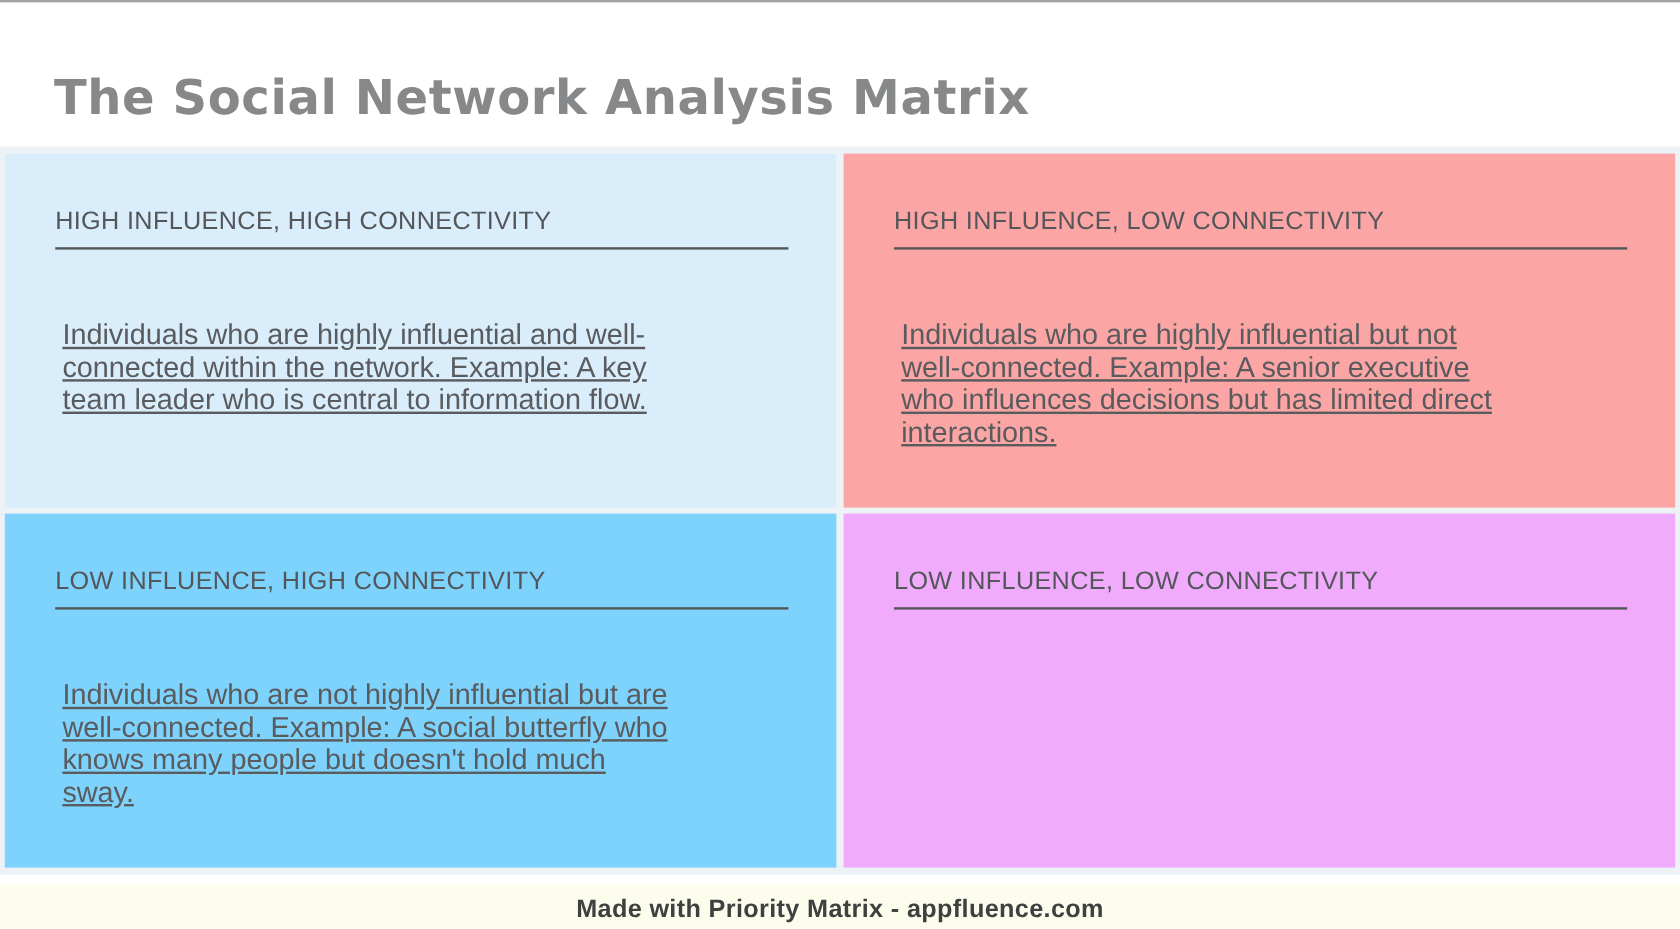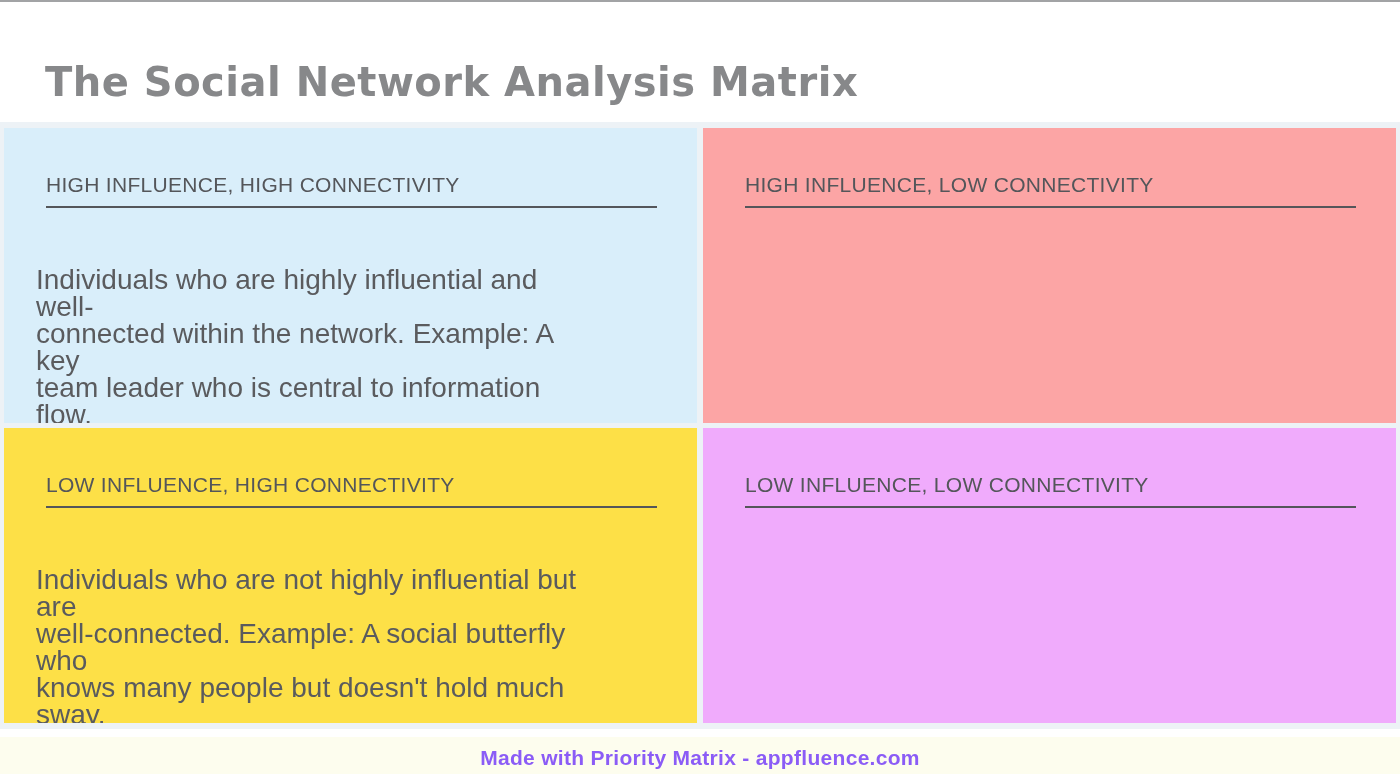--- a/index.html
+++ b/index.html
@@ -54,38 +54,39 @@
   }
   .q-header {
     margin: 45px 40px 0 42px;
     padding-bottom: 9px;
     border-bottom: 2px solid #54565a;
     font-size: 21px;
     letter-spacing: 0.3px;
     color: #54565a;
   }
   .q-desc {
-    margin: 58px 40px 0 32px;
+    margin: 58px 40px 0 48px;
     max-width: 560px;
-    font-size: 28px;
+    font-size: 24px;
     line-height: 27px;
     color: #5a5b5e;
     white-space: pre-line;
+    text-decoration: underline;
   }
   .footer-spacer {
     height: 11px;
     background: #ffffff;
   }
   .footer {
     height: 37px;
     text-align: center;
     font-weight: bold;
     font-size: 21px;
     line-height: 42px;
-    color: #8b5cf6;
+    color: #404040;
     letter-spacing: 0.3px;
   }
 </style>
 </head>
 <body>
 
 <div class="page">
 
   <div class="top-border"></div>
 
@@ -97,23 +98,27 @@
 
     <section class="quadrant" style="background: rgb(217, 238, 250);">
       <div class="q-header">HIGH INFLUENCE, HIGH CONNECTIVITY</div>
       <p class="q-desc">Individuals who are highly influential and well-
 connected within the network. Example: A key
 team leader who is central to information flow.</p>
     </section>
 
     <section class="quadrant" style="background: #fca5a5;">
       <div class="q-header">HIGH INFLUENCE, LOW CONNECTIVITY</div>
+      <p class="q-desc">Individuals who are highly influential but not
+well-connected. Example: A senior executive
+who influences decisions but has limited direct
+interactions.</p>
     </section>
 
-    <section class="quadrant" style="background: #fde047;">
+    <section class="quadrant" style="background: #7dd3fc;">
       <div class="q-header">LOW INFLUENCE, HIGH CONNECTIVITY</div>
       <p class="q-desc">Individuals who are not highly influential but are
 well-connected. Example: A social butterfly who
 knows many people but doesn't hold much
 sway.</p>
     </section>
 
     <section class="quadrant" style="background: #f0abfc;">
       <div class="q-header">LOW INFLUENCE, LOW CONNECTIVITY</div>
     </section>

